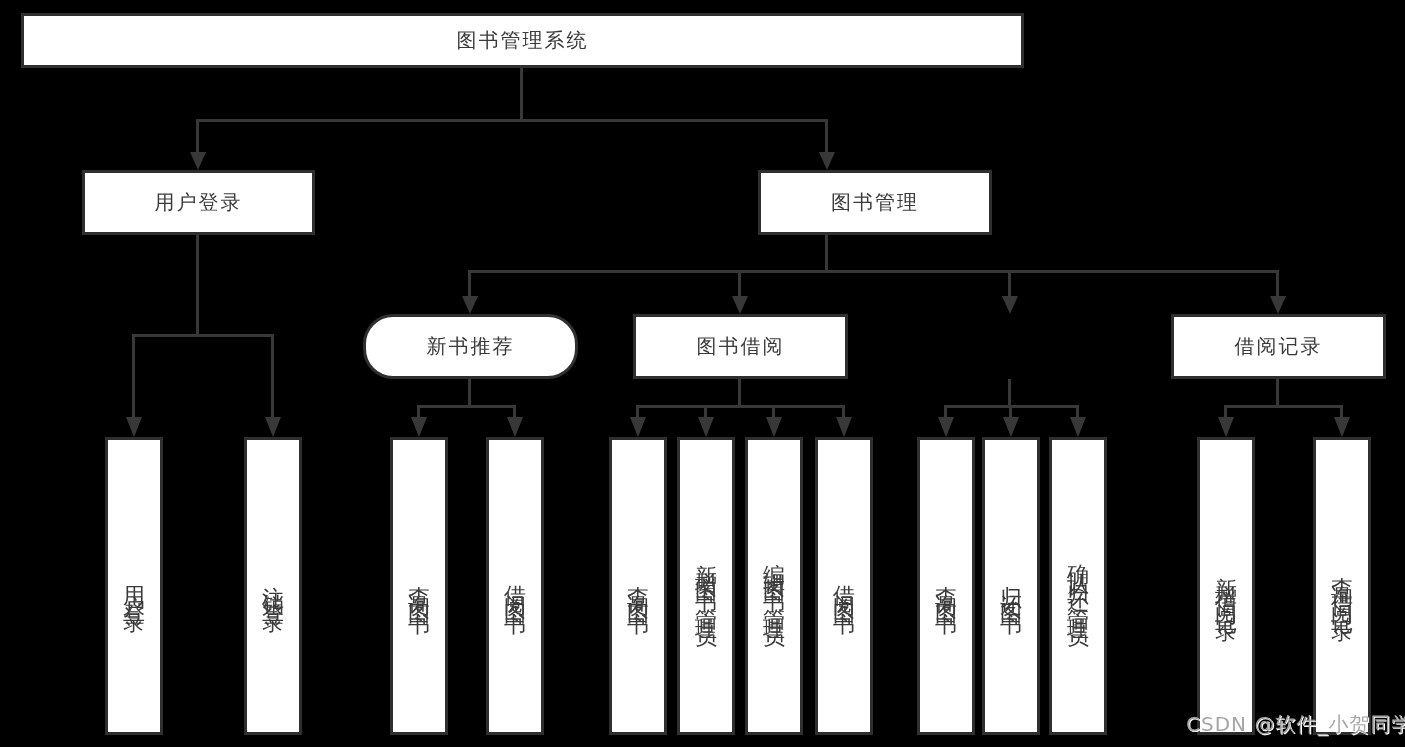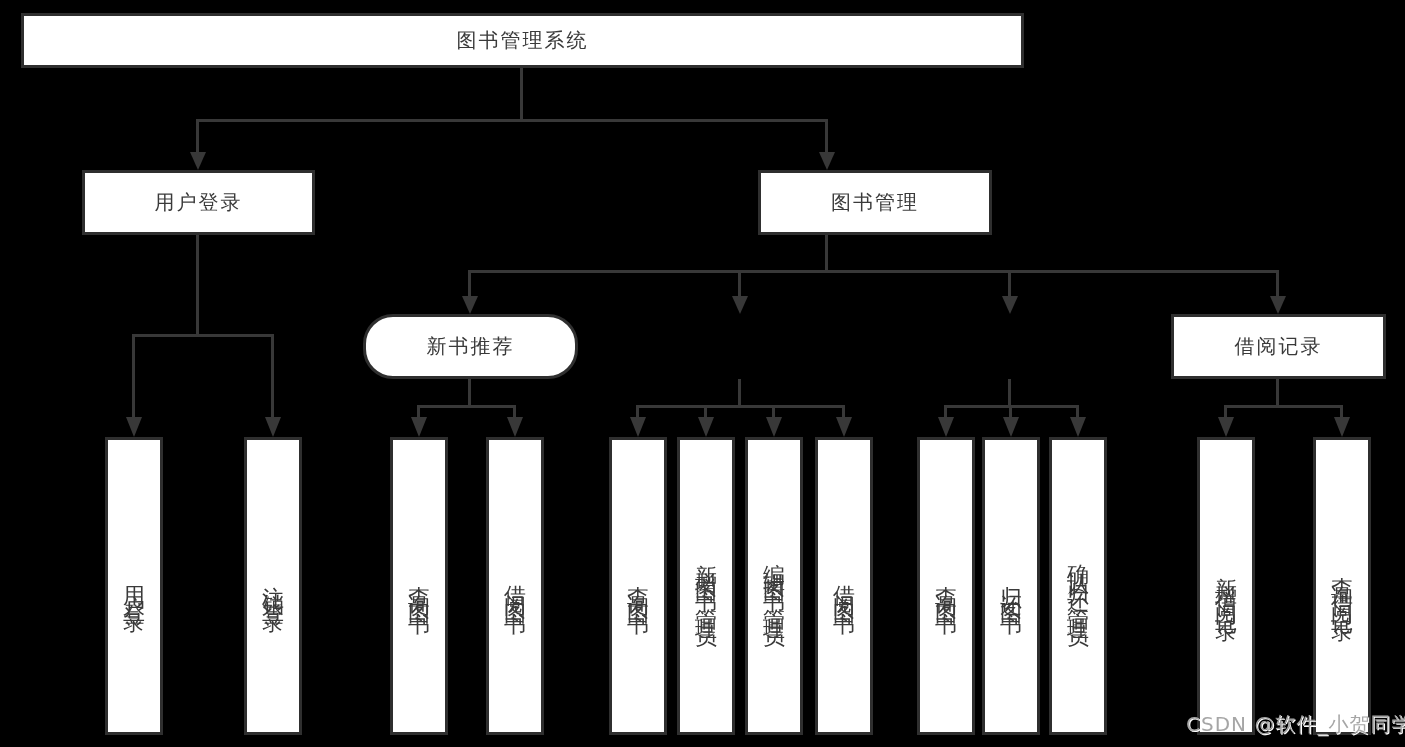--- a/index.html
+++ b/index.html
@@ -87,20 +87,21 @@
 <body>
 
 <div id="canvas">
 
   <div class="box b-root">图书管理系统</div>
 
   <div class="box b-l2a">用户登录</div>
   <div class="box b-l2b">图书管理</div>
 
   <div class="box b-l3a">新书推荐</div>
+  <div class="box b-l3b">图书借阅</div>
   <div class="box b-l3d">借阅记录</div>
 
   <div class="vbox v1">
     <span>用户登录</span>
   </div>
   <div class="vbox v2">
     <span>注销登录</span>
   </div>
   <div class="vbox v3">
     <span>查询图书</span>

